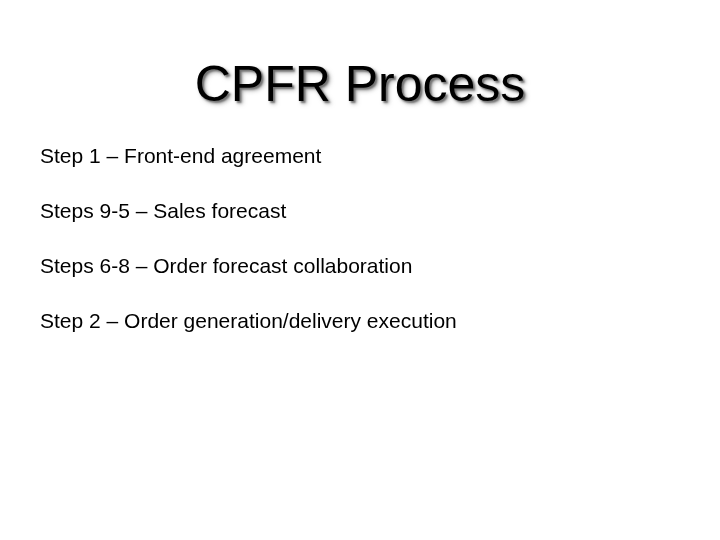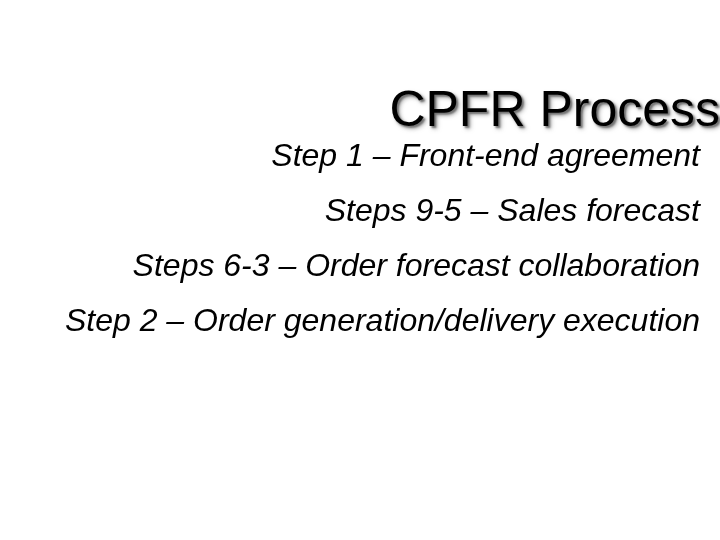--- a/index.html
+++ b/index.html
@@ -19,23 +19,23 @@
     width: 720px;
     height: 540px;
     background: #ffffff;
     box-sizing: border-box;
   }
 
   
   .title-area {
     position: absolute;
     left: 0;
-    top: 49px;
+    top: 24px;
     width: 720px;
-    text-align: right;
+    text-align: center;
   }
   .slide-title {
     display: inline-block;
     font-family: "Liberation Sans", sans-serif;
     font-size: 50px;
     font-weight: 400;
     line-height: 1.05;
     color: #000000;
     letter-spacing: 0px;
     white-space: nowrap;
@@ -46,40 +46,39 @@
 
   
   .body-area {
     position: absolute;
     left: 40px;
     top: 128px;
     width: 660px;
   }
   .body-line {
     font-family: "Liberation Sans", sans-serif;
-    font-size: 32px;
+    font-size: 21px;
     font-weight: 400;
     color: #000000;
     line-height: 55px;
     height: 55px;
     white-space: nowrap;
     letter-spacing: 0px;
-    text-align: right;
-    font-style: italic;
+    text-align: left;
   }
 </style>
 </head>
 <body>
 
 <div class="slide">
 
   <div class="title-area">
     <h1 class="slide-title">CPFR Process</h1>
   </div>
 
   <div class="body-area">
     <div class="body-line">Step 1 – Front-end agreement</div>
     <div class="body-line">Steps 9-5 – Sales forecast</div>
-    <div class="body-line">Steps 6-3 – Order forecast collaboration</div>
+    <div class="body-line">Steps 6-8 – Order forecast collaboration</div>
     <div class="body-line">Step 2 – Order generation/delivery execution</div>
   </div>
 
 </div>
 
 </body></html>

